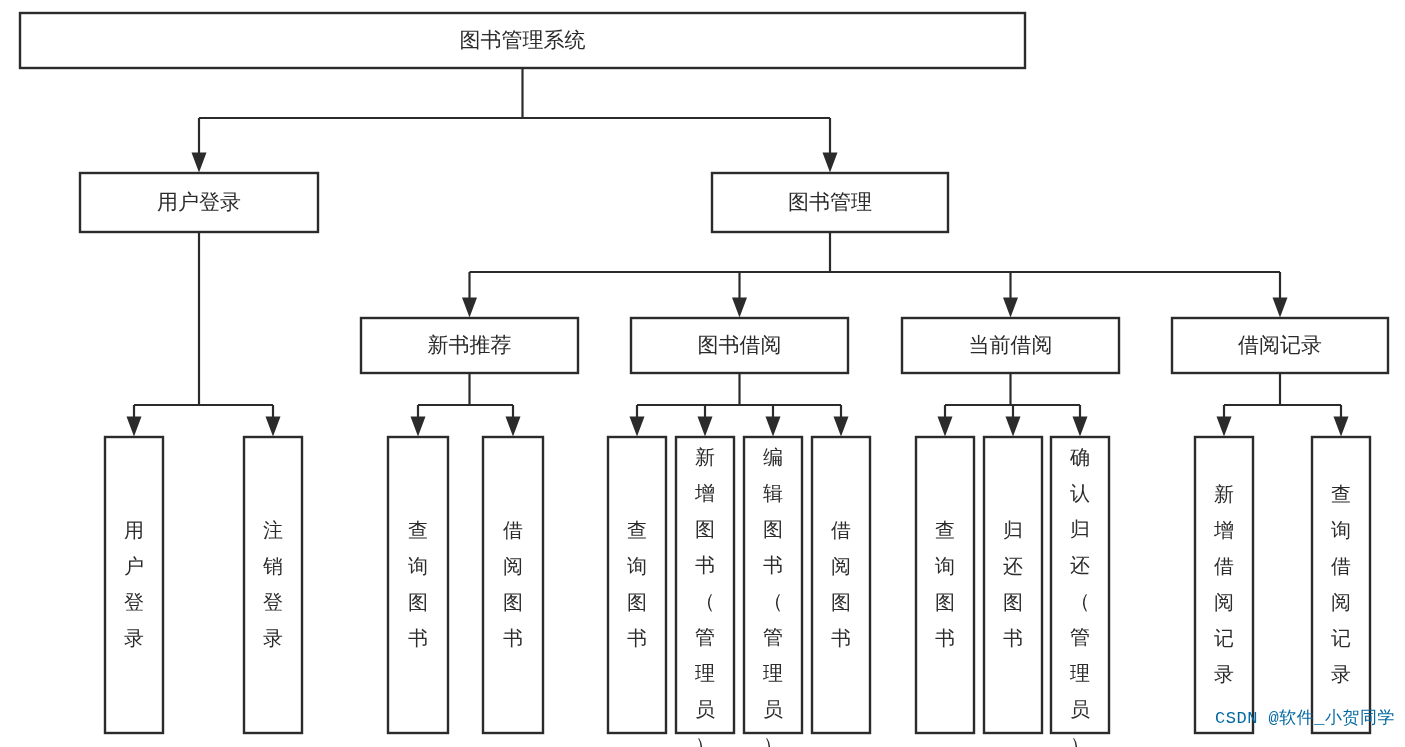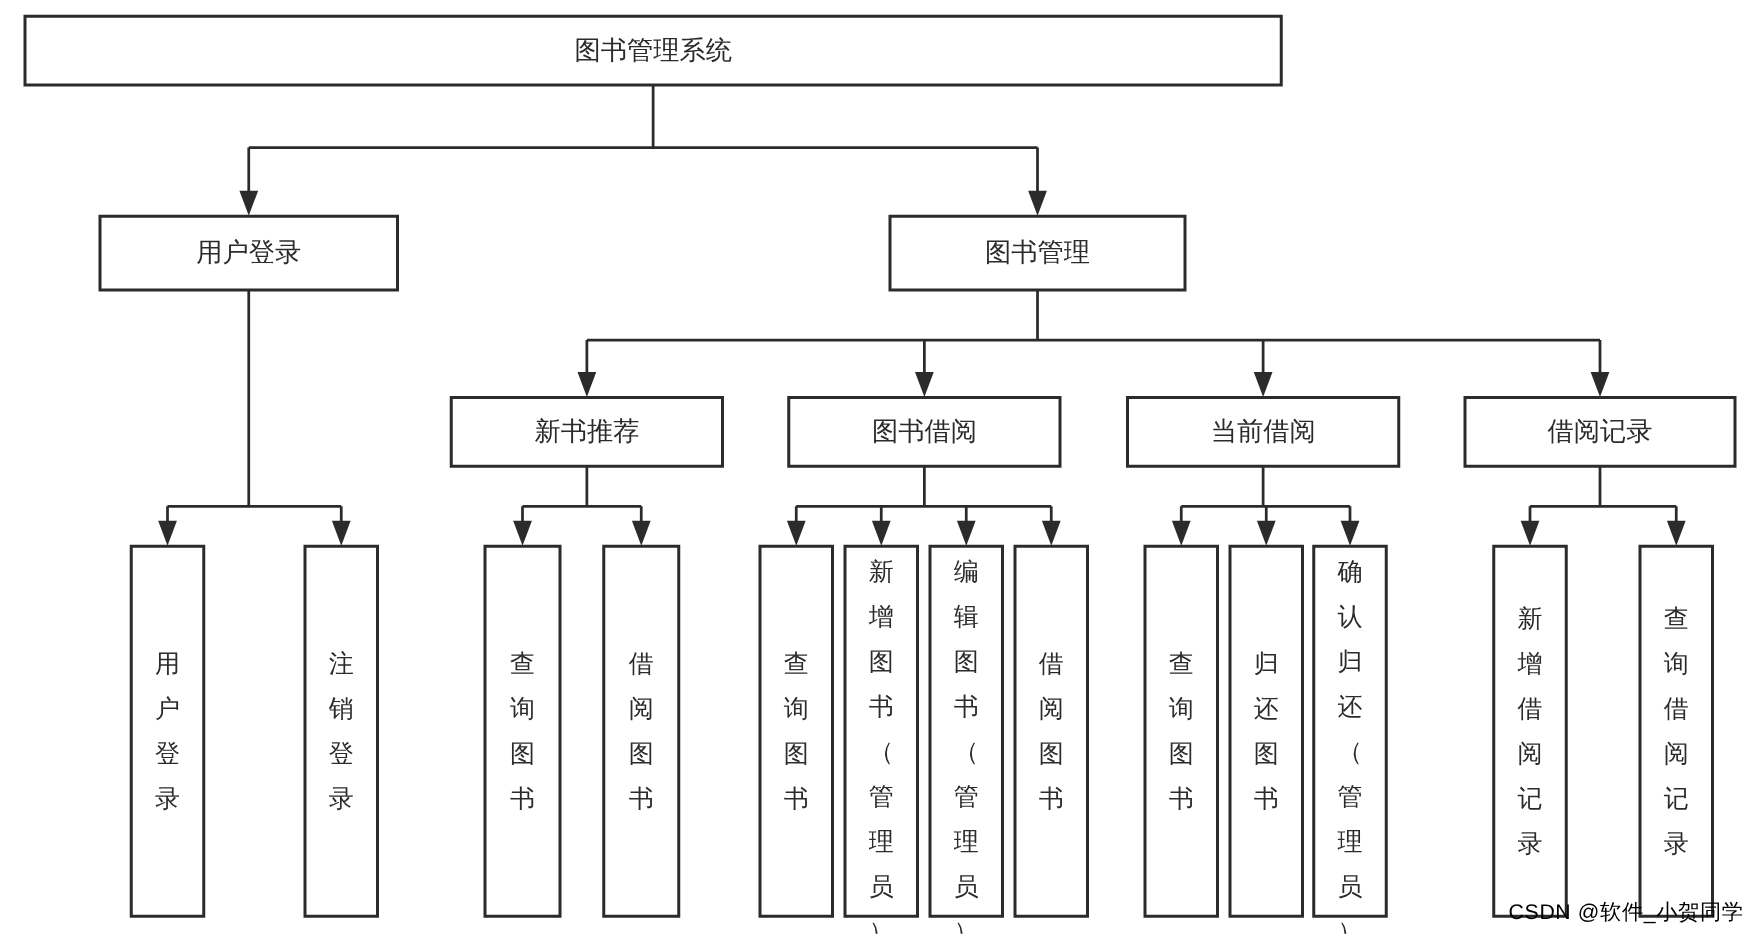--- a/index.html
+++ b/index.html
@@ -51,24 +51,24 @@
     fill: none;
     stroke-linecap: butt;
   }
   .edge-arrow {
     fill: #2b2b2b;
     stroke: none;
   }
   .watermark {
     position: absolute;
     right: 10px;
-    bottom: 6px;
-    font-family: Liberation Sans, sans-serif;
+    bottom: 18px;
+    font-family: Liberation Mono, monospace;
     font-size: 17px;
-    color: #000000;
+    color: #0369a1;
     white-space: nowrap;
     letter-spacing: 0.5px;
     user-select: none;
   }
 </style>
 </head>
 <body>
 
 <div id="diagram-root">
   <svg class="flow" viewBox="0 0 1405 747">

